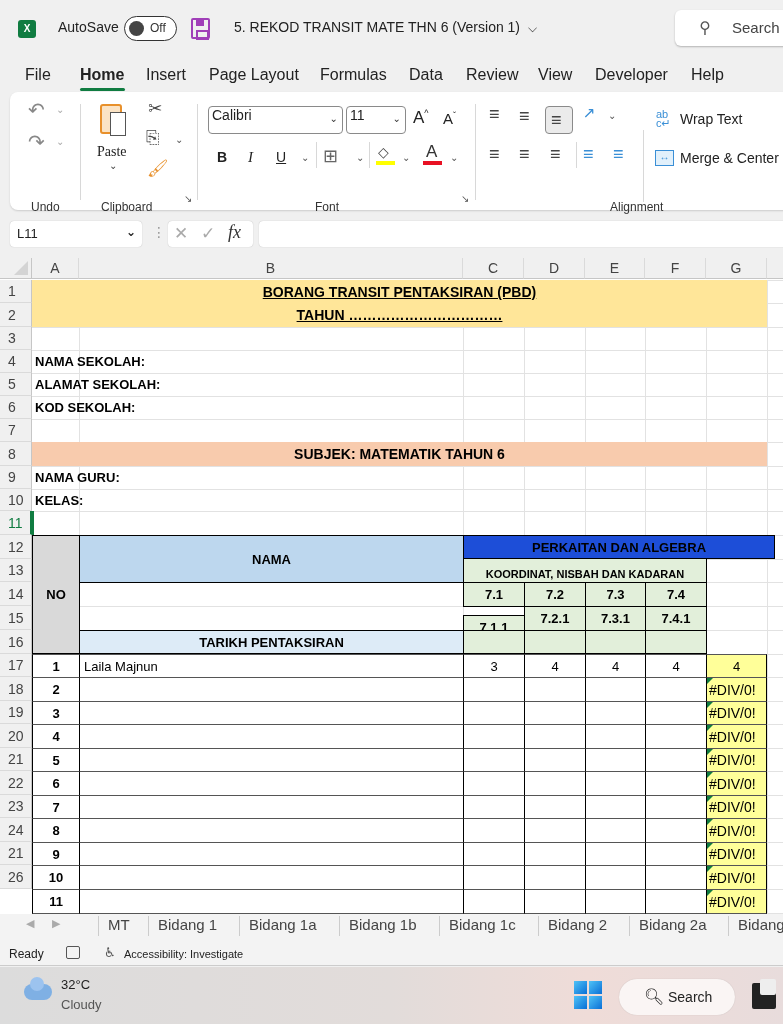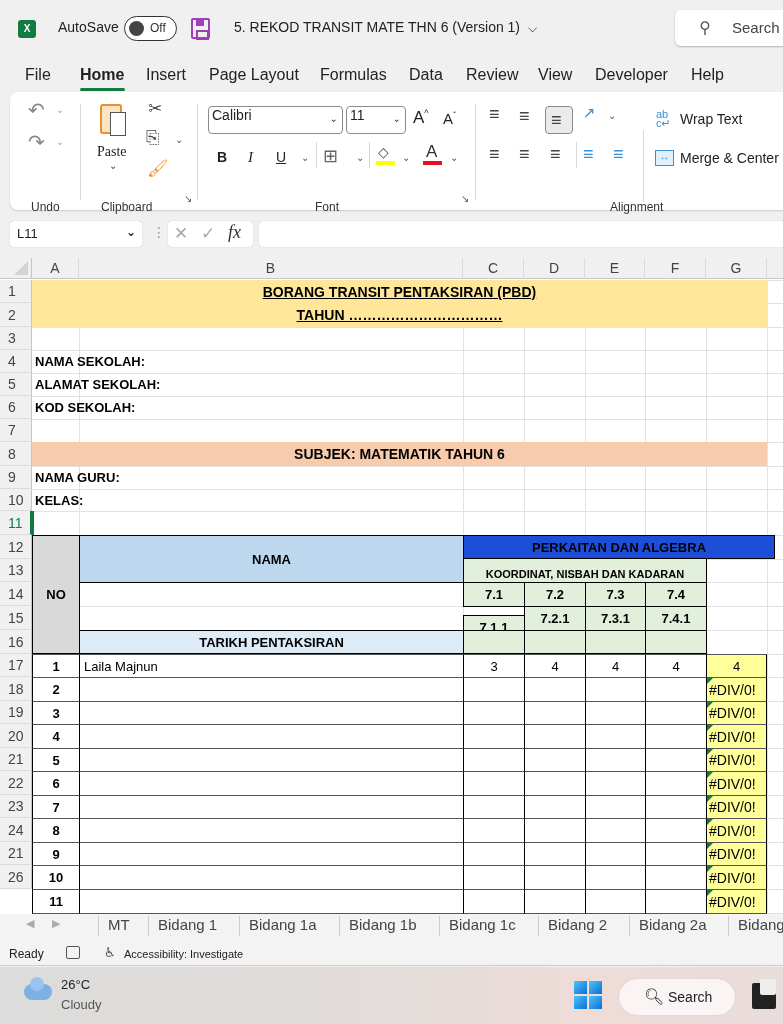--- a/index.html
+++ b/index.html
@@ -411,21 +411,21 @@
 
 <div id="statusbar">
   <span class="status-txt" style="left:9px">Ready</span>
   <span style="position:absolute;left:66px;top:6px;width:14px;height:13px;border:1.5px solid #555;border-radius:2px;"></span>
   <span style="position:absolute;left:104px;top:5px;font-size:13px;color:#555;">♿</span>
   <span class="status-txt" style="left:124px;font-size:11px;top:8px">Accessibility: Investigate</span>
 </div>
 
 <div id="taskbar">
   <div class="weather-ico"></div>
-  <span style="position:absolute;left:61px;top:10px;font-size:13px;color:#222">26°C</span>
+  <span style="position:absolute;left:61px;top:10px;font-size:13px;color:#222">32°C</span>
   <span style="position:absolute;left:61px;top:30px;font-size:13px;color:#555">Cloudy</span>
   <div class="win-logo">
       <i></i>
       <i></i>
       <i></i>
       <i></i>
     </div>
   <div class="tb-search">
     <span class="ico">🔍︎</span>
     <span class="lbl">Search</span>

